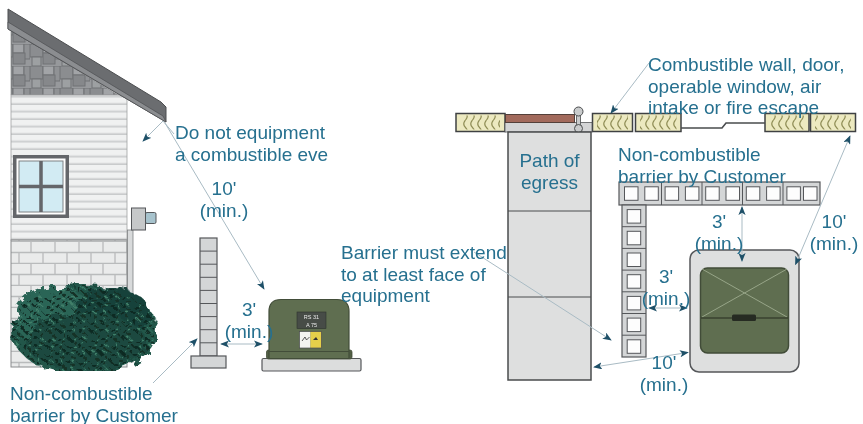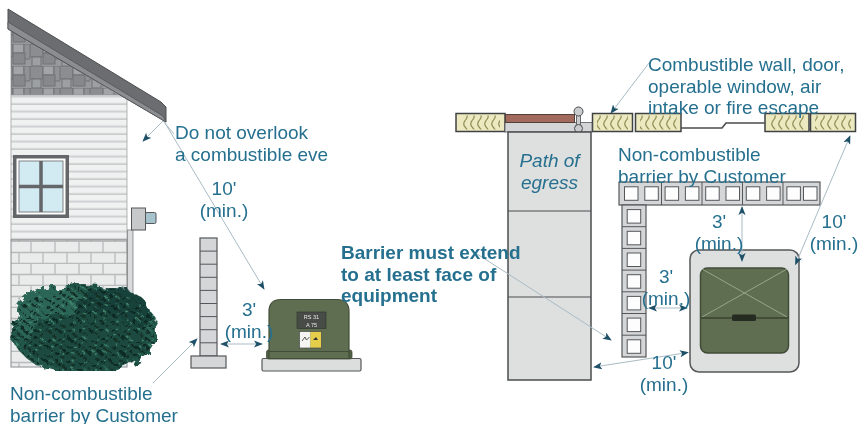--- a/index.html
+++ b/index.html
@@ -191,37 +191,37 @@
   <g stroke="#a9bbc4" stroke-width="1" fill="none">
     <line x1="649" y1="63" x2="611" y2="113" marker-end="url(#ae)"></line>
     <line x1="742" y1="207" x2="742" y2="261" marker-start="url(#as)" marker-end="url(#ae)"></line>
     <line x1="649" y1="308" x2="687" y2="308" marker-start="url(#as)" marker-end="url(#ae)"></line>
     <line x1="795.5" y1="264.5" x2="850" y2="136" marker-start="url(#as)" marker-end="url(#ae)"></line>
     <line x1="594" y1="367" x2="688" y2="352.5" marker-start="url(#as)" marker-end="url(#ae)"></line>
     <line x1="474" y1="252" x2="611" y2="340" marker-end="url(#ae)"></line>
   </g>
 </svg>
 
-<div class="lbl" style="left:175px;top:122px;">Do not overlook
+<div class="lbl" style="left:175px;top:122px;">Do not equipment
 a combustible eve</div>
 <div class="lbl ctr" style="left:196px;top:178px;width:56px;">10'
 (min.)</div>
 <div class="lbl ctr" style="left:221px;top:299px;width:56px;">3'
 (min.)</div>
 <div class="lbl" style="left:10px;top:383px;">Non-combustible
 barrier by Customer</div>
 
 <div class="lbl" style="left:648px;top:54px;">Combustible wall, door,
 operable window, air
 intake or fire escape</div>
-<div class="lbl ctr" style="left:508px;top:150px;width:83px;font-style:italic;">Path of
+<div class="lbl ctr" style="left:508px;top:150px;width:83px;">Path of
 egress</div>
 <div class="lbl" style="left:618px;top:144px;">Non-combustible
 barrier by Customer</div>
-<div class="lbl" style="left:341px;top:242px;font-weight:bold;">Barrier must extend
+<div class="lbl" style="left:341px;top:242px;">Barrier must extend
 to at least face of
 equipment</div>
 <div class="lbl ctr" style="left:691px;top:211px;width:56px;">3'
 (min.)</div>
 <div class="lbl ctr" style="left:638px;top:266px;width:56px;">3'
 (min.)</div>
 <div class="lbl ctr" style="left:804px;top:211px;width:60px;">10'
 (min.)</div>
 <div class="lbl ctr" style="left:634px;top:352px;width:60px;">10'
 (min.)</div>

